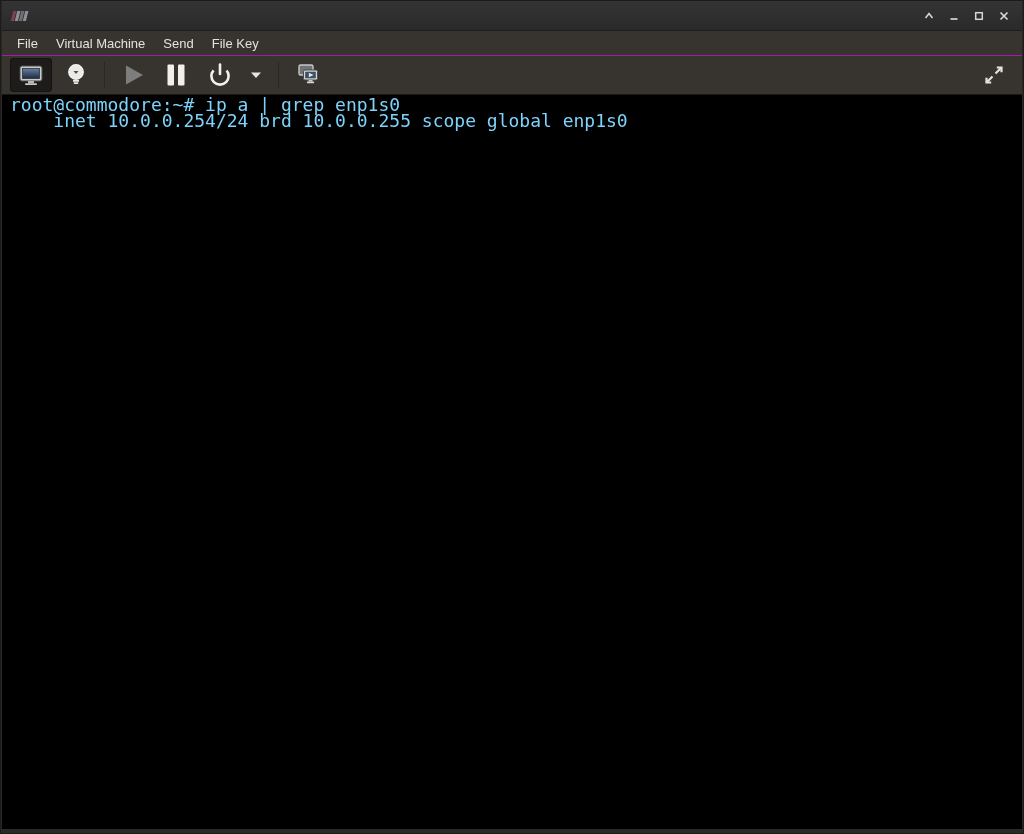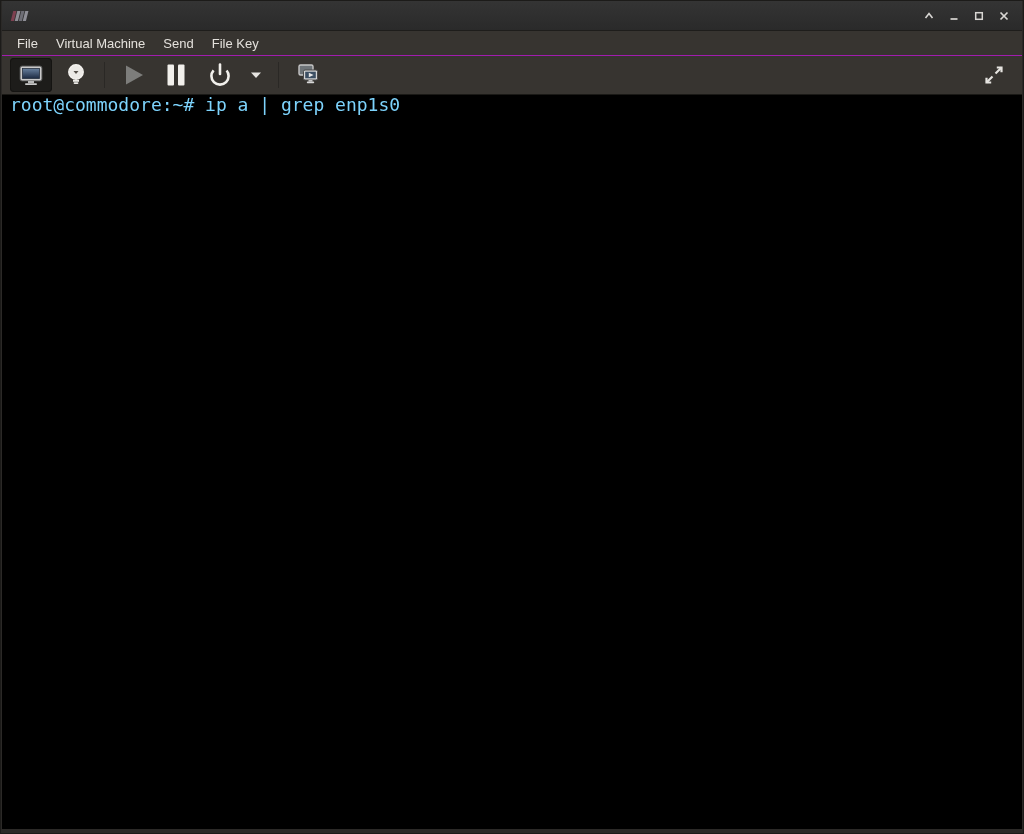--- a/index.html
+++ b/index.html
@@ -199,15 +199,16 @@
           <path d="M14.8 4.5 L19.5 4.5 L19.5 9.2"></path>
           <path d="M10.5 13.5 L4.5 19.5"></path>
           <path d="M9.2 19.5 L4.5 19.5 L4.5 14.8"></path>
         </g>
       </svg>
     </div>
   </div>
 
   <div class="console">
     <div class="term-line">root@commodore:~# ip a | grep enp1s0</div>
+    <div class="term-line">    inet 10.0.0.254/24 brd 10.0.0.255 scope global enp1s0</div>
   </div>
 
 </div>
 
 </body></html>

